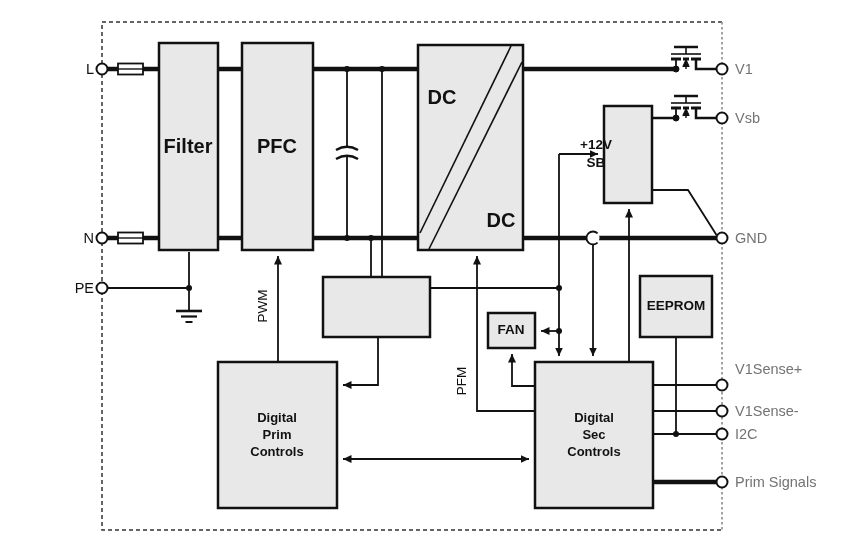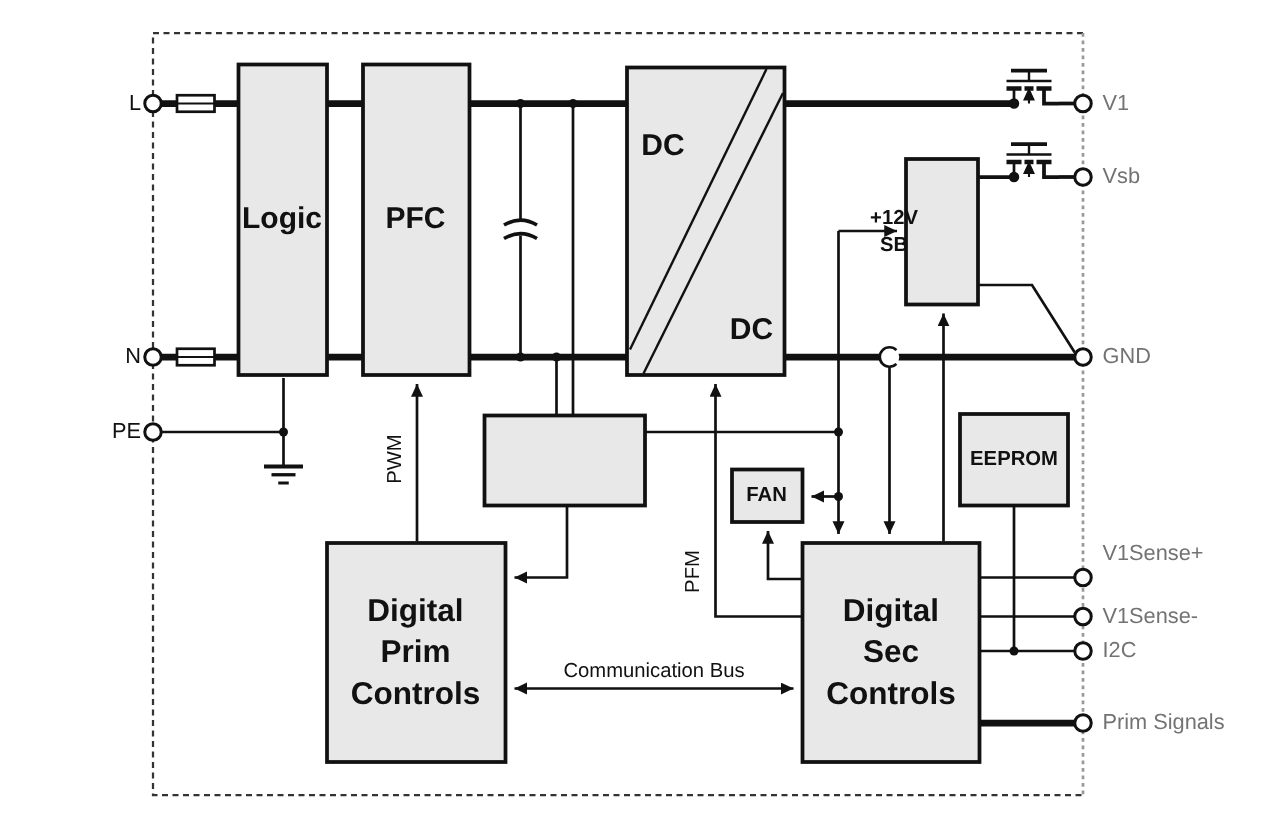--- a/index.html
+++ b/index.html
@@ -8,21 +8,21 @@
     font-family:"Liberation Sans", sans-serif;color:#111;
   }
   .stage svg{position:absolute;left:0;top:0;}
   .lbl{
     position:absolute;transform:translate(-50%,-50%);
     white-space:pre-line;text-align:center;line-height:1.3;
     font-size:14px;color:#111;
   }
   .blk-lbl{font-weight:bold;}
   .big{font-size:20px;}
-  .mid{font-size:21px;}
+  .mid{font-size:13px;}
   .sm{font-size:13.5px;}
   .rot{transform:translate(-50%,-50%) rotate(-90deg);}
   .out-lbl{
     position:absolute;transform:translateY(-50%);left:735px;
     white-space:nowrap;font-size:14.5px;color:#737373;
   }
   .in-lbl{
     position:absolute;transform:translate(-100%,-50%);
     white-space:nowrap;font-size:14.5px;color:#111;
   }
@@ -176,38 +176,37 @@
       <circle cx="722" cy="411" r="5.5"></circle>
       <circle cx="722" cy="434" r="5.5"></circle>
       <circle cx="722" cy="482" r="5.5"></circle>
     </g>
   </svg>
 
   <div class="in-lbl" style="left:94px;top:69px">L</div>
   <div class="in-lbl" style="left:94px;top:238px">N</div>
   <div class="in-lbl" style="left:94px;top:288px">PE</div>
 
-  <div class="lbl blk-lbl big" style="left:188px;top:146px">Logic</div>
+  <div class="lbl blk-lbl big" style="left:188px;top:146px">Filter</div>
   <div class="lbl blk-lbl big" style="left:277px;top:146px">PFC</div>
   <div class="lbl blk-lbl big" style="left:442px;top:97px">DC</div>
   <div class="lbl blk-lbl big" style="left:501px;top:220px">DC</div>
   <div class="lbl blk-lbl sm" style="left:596px;top:154px">+12V
 SB</div>
   <div class="lbl blk-lbl sm" style="left:511px;top:330px">FAN</div>
   <div class="lbl blk-lbl sm" style="left:676px;top:306px">EEPROM</div>
   <div class="lbl blk-lbl mid" style="left:277px;top:435px">Digital
 Prim
 Controls</div>
   <div class="lbl blk-lbl mid" style="left:594px;top:435px">Digital
 Sec
 Controls</div>
 
   <div class="lbl rot sm" style="left:263px;top:306px">PWM</div>
   <div class="lbl rot sm" style="left:462px;top:381px">PFM</div>
-  <div class="lbl sm" style="left:436px;top:447px">Communication Bus</div>
 
   <div class="out-lbl" style="top:69px">V1</div>
   <div class="out-lbl" style="top:118px">Vsb</div>
   <div class="out-lbl" style="top:238px">GND</div>
   <div class="out-lbl" style="top:369px">V1Sense+</div>
   <div class="out-lbl" style="top:411px">V1Sense-</div>
   <div class="out-lbl" style="top:434px">I2C</div>
   <div class="out-lbl" style="top:482px">Prim Signals</div>
 
 </div>

